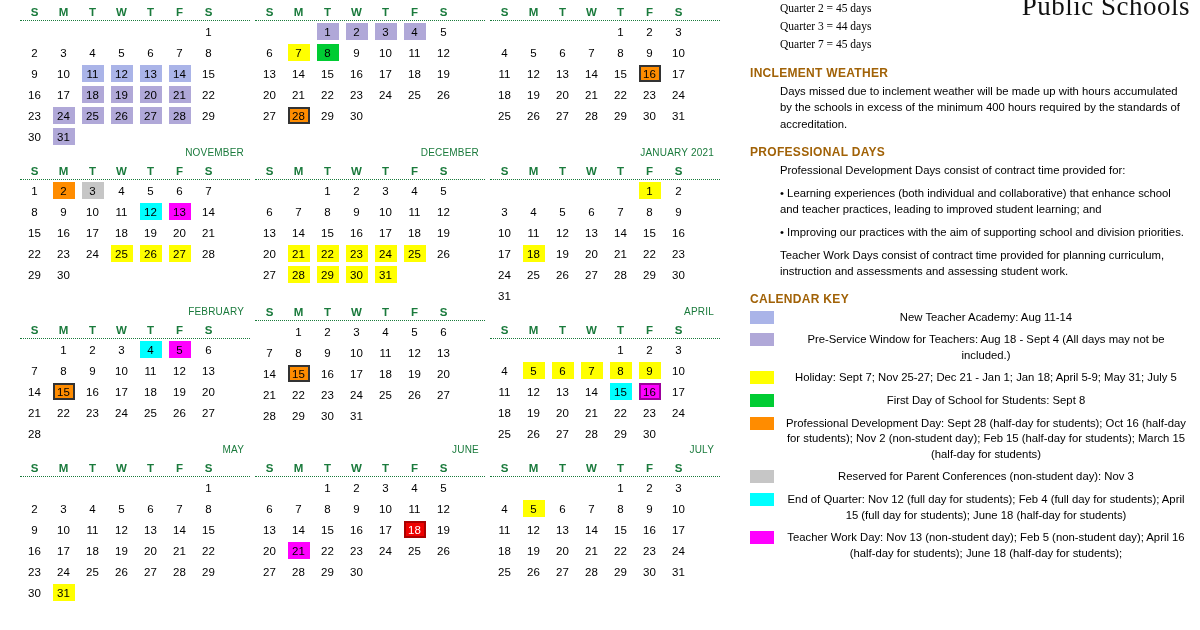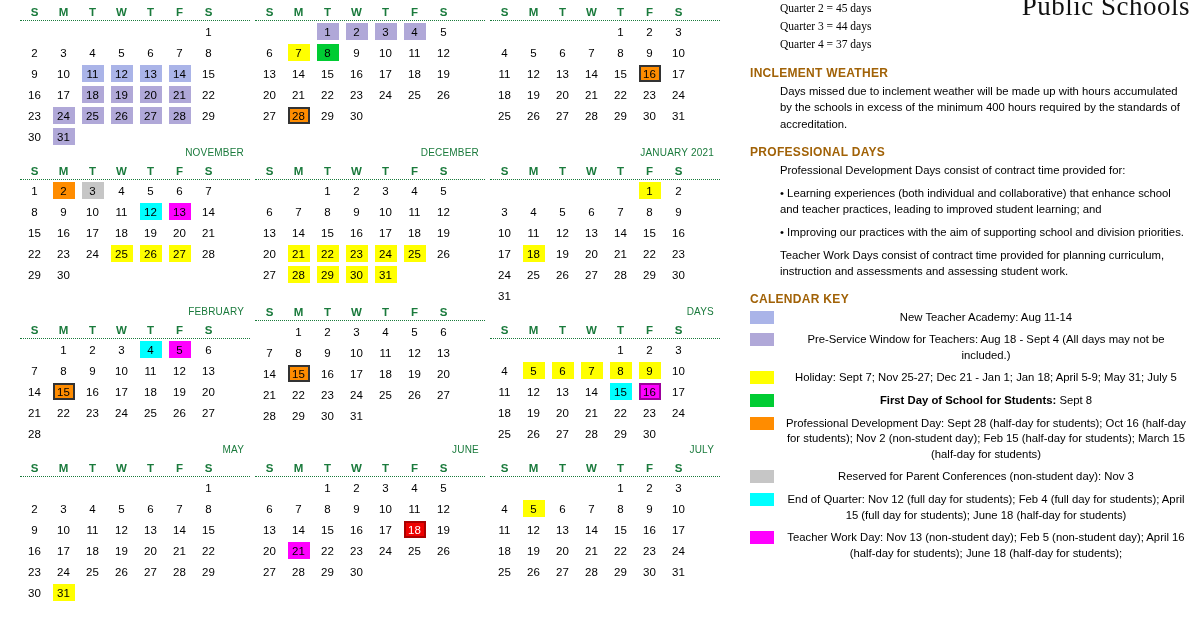--- a/index.html
+++ b/index.html
@@ -142,21 +142,21 @@
     line-height: 1.38;
   }
   .swatch {
     width: 24px;
     height: 13px;
     flex: 0 0 24px;
     margin-right: 8px;
     margin-top: 1px;
   }
   .key-text { flex: 1; }
-  .key-text b { font-weight: bold; }
+  .key-text b { font-weight: normal; }
 </style>
 </head>
 <body>
 
 <div class="page">
 
   <div class="cal-area" id="months-grid">
       <div class="cal-row">
         <div class="month">
           <div class="month-title"></div>
@@ -561,21 +561,21 @@
             <div class="day ">28</div>
             <div class="day ">29</div>
             <div class="day ">30</div>
             <div class="day ">31</div>
             <div class="day  empty"></div>
             <div class="day  empty"></div>
             <div class="day  empty"></div>
           </div>
         </div>
         <div class="month">
-          <div class="month-title">DAYS</div>
+          <div class="month-title">APRIL</div>
           <div class="dow">
             <div>S</div>
             <div>M</div>
             <div>T</div>
             <div>W</div>
             <div>T</div>
             <div>F</div>
             <div>S</div>
           </div>
           <div class="days">
@@ -777,21 +777,21 @@
 
   <div class="right">
 
     <div class="logo-wrap">
       <div class="logo-text">Public Schools</div>
     </div>
 
     <div class="quarters" id="quarters-list">
         <div>Quarter 2 = 45 days</div>
         <div>Quarter 3 = 44 days</div>
-        <div>Quarter 4 = 37 days</div>
+        <div>Quarter 7 = 45 days</div>
       </div>
 
     <div id="sections-wrap">
         <div class="sec-head">INCLEMENT WEATHER</div>
         <div class="sec-body">
           <p>Days missed due to inclement weather will be made up with hours accumulated by the schools in excess of the minimum 400 hours required by the standards of accreditation.</p>
         </div>
         <div class="sec-head">PROFESSIONAL DAYS</div>
         <div class="sec-body">
           <p><b>Professional Development Days</b> consist of contract time provided for:</p>

